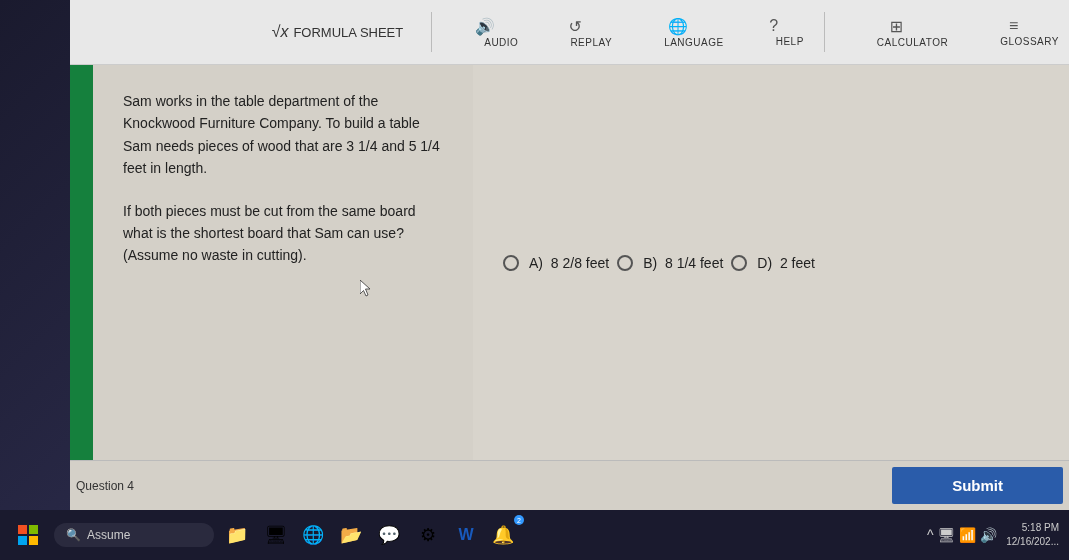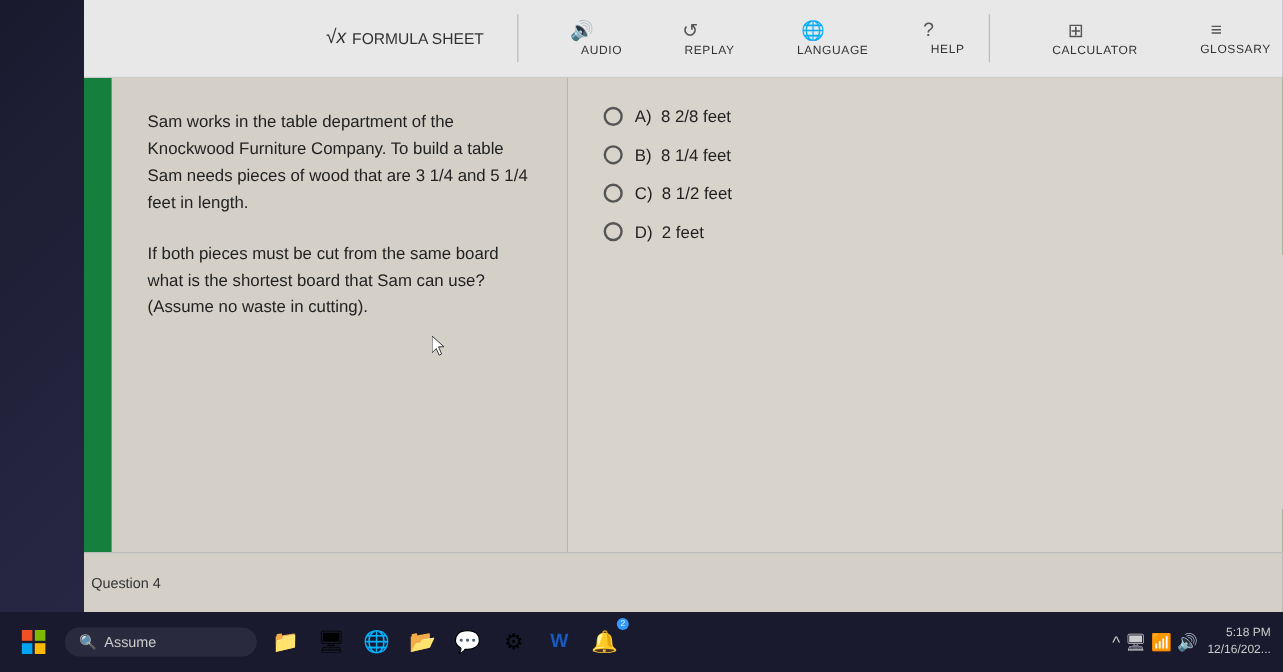--- a/index.html
+++ b/index.html
@@ -108,21 +108,21 @@
     .question-panel p {
       margin-bottom: 20px;
     }
 
     
     .answer-panel {
       flex: 1;
       background: #d8d4cc;
       padding: 20px 30px;
       display: flex;
-      flex-direction: column;
+      flex-direction: row;
       justify-content: flex-start;
       gap: 8px;
     }
 
     .answer-choice {
       display: flex;
       align-items: center;
       gap: 10px;
       font-size: 14px;
       color: #222;
@@ -346,35 +346,32 @@
       <div class="answer-choice">
         <span class="radio-circle"></span>
         <span>A)&nbsp; 8 2/8 feet</span>
       </div>
 
       <div class="answer-choice">
         <span class="radio-circle"></span>
         <span>B)&nbsp; 8 1/4 feet</span>
       </div>
 
-      <div class="answer-choice">
-        <span class="radio-circle"></span>
-        <span>C)&nbsp; 8 1/2 feet</span>
-      </div>
 
       <div class="answer-choice">
         <span class="radio-circle"></span>
         <span>D)&nbsp; 2 feet</span>
       </div>
 
     </div>
   </div>
 
   <div class="bottom-bar">
     <span class="question-label">Question 4</span>
+    <button class="submit-btn">Submit</button>
   </div>
 
 </div>
 
 <div class="cursor">
   <svg viewBox="0 0 12 18" width="12" height="18">
     <path d="M0 0 L0 14 L3.5 10.5 L6 16 L8 15 L5.5 9 L10 9 Z" fill="white" stroke="#333" stroke-width="0.8"></path>
   </svg>
 </div>
 

